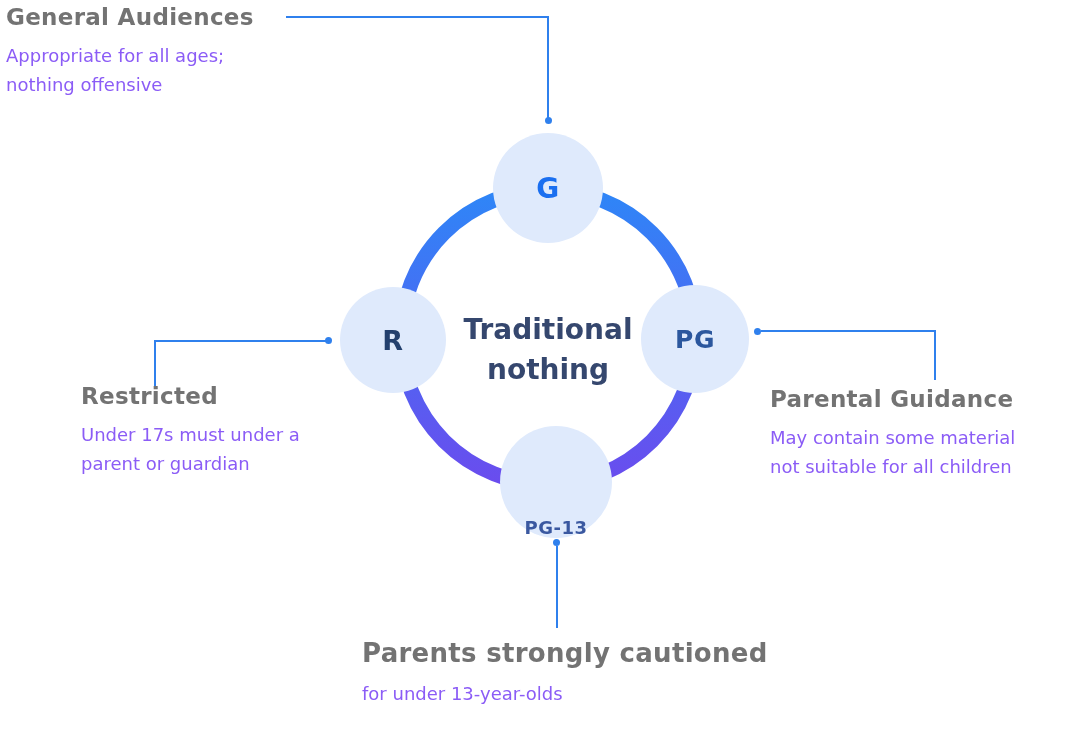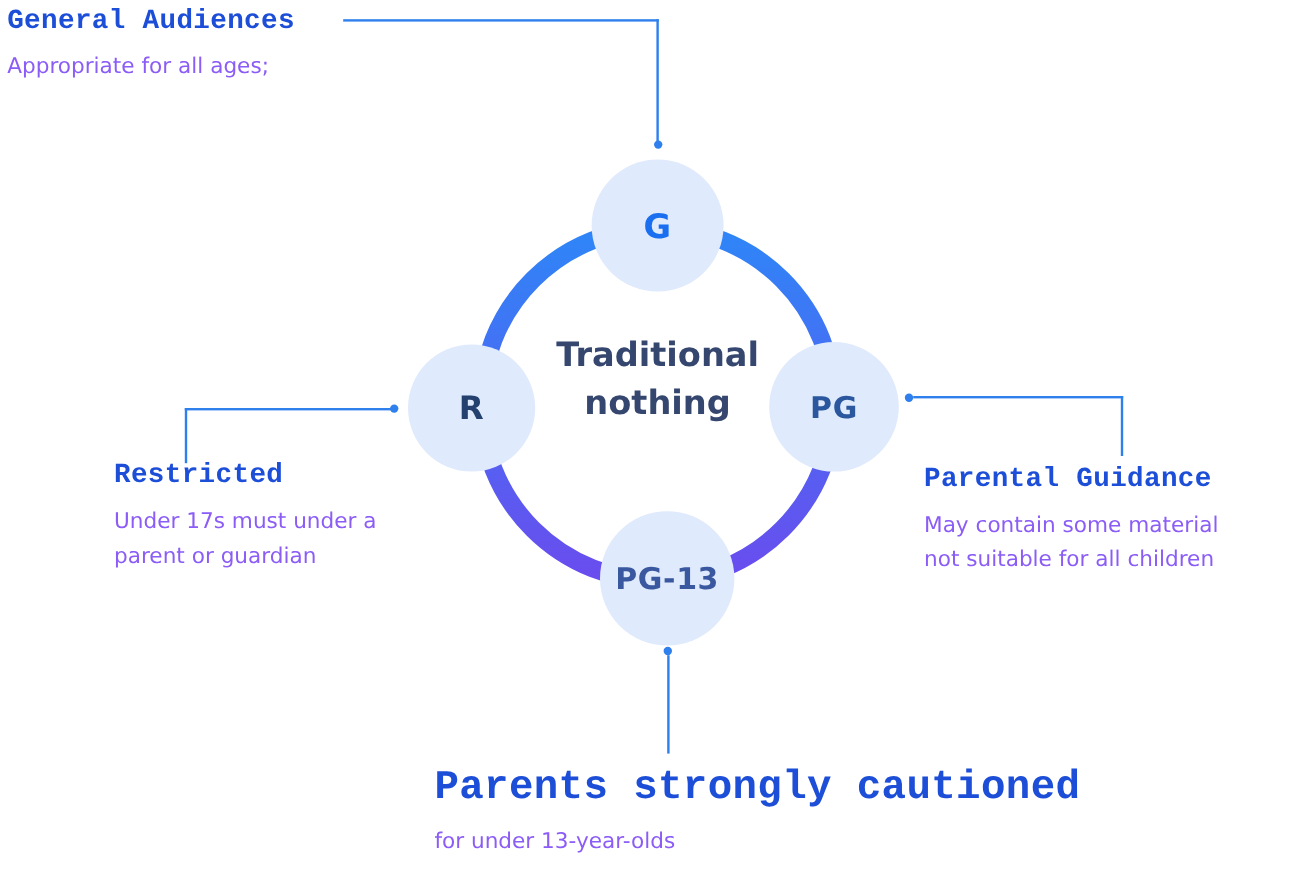--- a/index.html
+++ b/index.html
@@ -8,53 +8,53 @@
 
   
   .ring { position:absolute; left:0; top:0; }
 
   
   .node { position:absolute; border-radius:50%; background:#dfeafc;
           display:flex; align-items:center; justify-content:center;
           font-weight:bold; letter-spacing:0.5px; }
   .node-g    { left:493px; top:133px; width:110px; height:110px; font-size:28px; color:#1a6ff0; }
   .node-pg   { left:641px; top:285px; width:108px; height:108px; font-size:25px; color:#2b579e; }
-  .node-pg13 { left:500px; top:426px; width:112px; height:112px; font-size:25px; color:#3a58a0; }
+  .node-pg13 { left:500px; top:426px; width:112px; height:112px; font-size:18px; color:#3a58a0;align-items:flex-end; }
   .node-r    { left:340px; top:287px; width:106px; height:106px; font-size:27px; color:#23406e; }
 
   
-  .center-title { position:absolute; left:446px; top:276px; width:204px; text-align:center;
+  .center-title { position:absolute; left:446px; top:310px; width:204px; text-align:center;
                   font-size:28px; font-weight:bold; color:#35476e; line-height:1.42; }
   .center-title span { display:block; }
 
   
   .line { position:absolute; background:#2f80ed; }
   .dot  { position:absolute; width:7px; height:7px; border-radius:50%; background:#2f80ed; }
   .c1h { left:286px; top:16px;  width:263px; height:2px; }
   .c1v { left:547px; top:16px;  width:2px;  height:102px; }
   .d1  { left:545px; top:117px; }
   .c2h { left:761px; top:330px; width:175px; height:2px; }
   .c2v { left:934px; top:330px; width:2px;  height:50px; }
   .d2  { left:754px; top:328px; }
   .c3v { left:154px; top:340px; width:2px;  height:46px; }
   .c3h { left:154px; top:340px; width:172px; height:2px; }
   .d3  { left:325px; top:337px; }
   .c4v { left:556px; top:546px; width:2px;  height:82px; }
   .d4  { left:553px; top:539px; }
 
   
   .annotation { position:absolute; }
-  .annotation .title { font-weight:bold; font-size:23px; color:#1d4ed8; margin-bottom:12px; letter-spacing:0.3px;font-family:Liberation Mono, monospace; }
+  .annotation .title { font-weight:bold; font-size:23px; color:#737373; margin-bottom:12px; letter-spacing:0.3px; }
   .annotation .desc  { font-size:18px; color:#8b5cf6; line-height:1.6; }
   .annotation .desc span { display:block; }
   .ann-general    { left:6px;   top:4px; }
-  .ann-restricted { left:95px;  top:383px; }
+  .ann-restricted { left:81px;  top:383px; }
   .ann-parental   { left:770px; top:386px; }
   .ann-parents    { left:362px; top:638px; }
-  .ann-parents .title { font-size:34px; }
+  .ann-parents .title { font-size:26px; }
 </style>
 </head>
 <body>
 
 <div class="canvas">
 
   <svg class="ring" width="1080" height="738" viewBox="0 0 1080 738">
     <defs>
       <linearGradient id="ringGrad" x1="0" y1="0" x2="0" y2="1">
         <stop offset="0" stop-color="#2e86f7"></stop>
@@ -94,20 +94,21 @@
 
   <div class="center-title">
     <span>Traditional</span>
     <span>nothing</span>
   </div>
 
   <div class="annotation ann-general">
     <div class="title">General Audiences</div>
     <div class="desc">
       <span>Appropriate for all ages;</span>
+      <span>nothing offensive</span>
     </div>
   </div>
 
   <div class="annotation ann-restricted">
     <div class="title">Restricted</div>
     <div class="desc">
       <span>Under 17s must under a</span>
       <span>parent or guardian</span>
     </div>
   </div>

